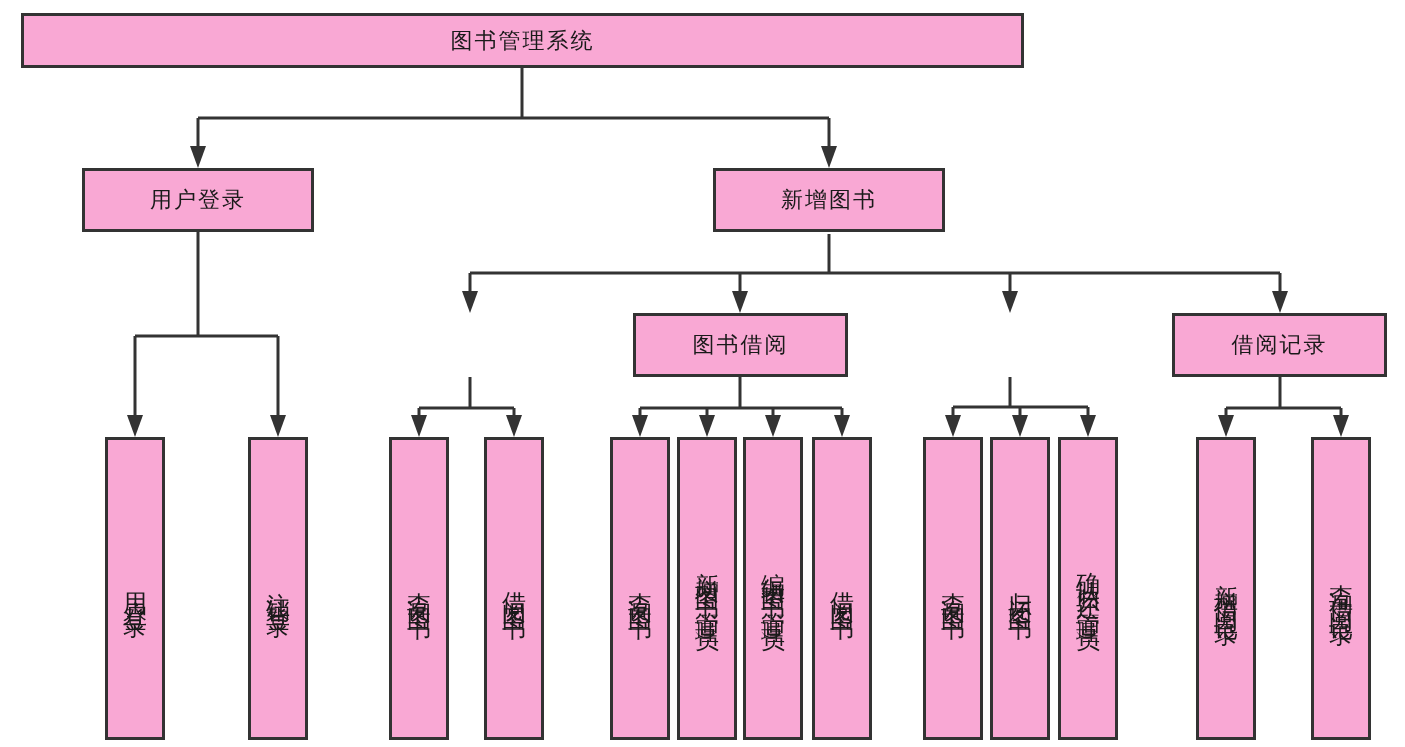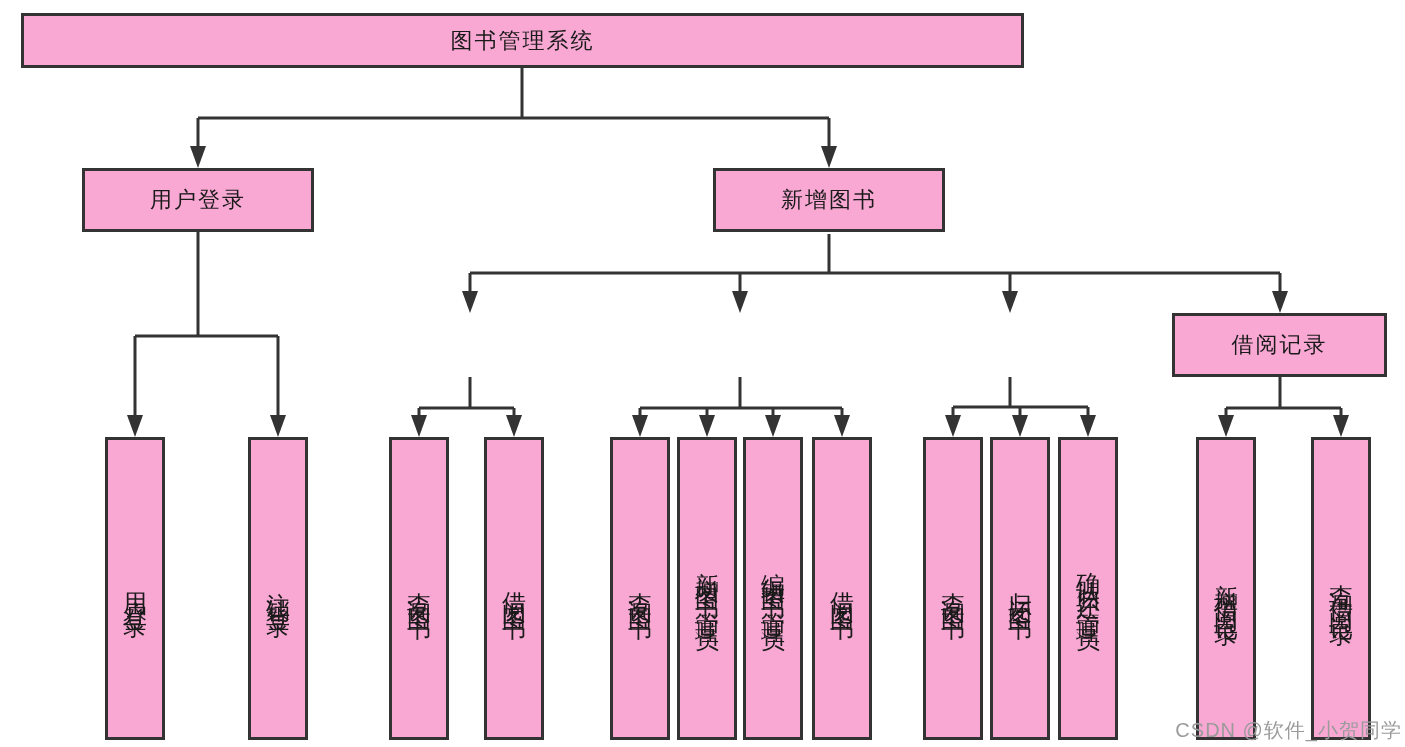--- a/index.html
+++ b/index.html
@@ -100,35 +100,35 @@
       <polygon points="1218,415 1234,415 1226,437" fill="#333333"></polygon>
       <line x1="1341" y1="408" x2="1341" y2="421" stroke="#333333" stroke-width="3"></line>
       <polygon points="1333,415 1349,415 1341,437" fill="#333333"></polygon>
     </svg>
 
   <div class="node h-node" style="left:21px;top:13px;width:1003px;height:55px;">图书管理系统</div>
 
   <div class="node h-node" style="left:82px;top:168px;width:232px;height:64px;">用户登录</div>
   <div class="node h-node" style="left:713px;top:168px;width:232px;height:64px;">新增图书</div>
 
+  <div class="node h-node" style="left:633px;top:313px;width:215px;height:64px;">图书借阅</div>
   <div class="node h-node" style="left:1172px;top:313px;width:215px;height:64px;">借阅记录</div>
 
   <div class="node v-node" style="left:105px;top:437px;width:60px;height:303px;">用户登录</div>
   <div class="node v-node" style="left:248px;top:437px;width:60px;height:303px;">注销登录</div>
 
   <div class="node v-node" style="left:389px;top:437px;width:60px;height:303px;">查询图书</div>
   <div class="node v-node" style="left:484px;top:437px;width:60px;height:303px;">借阅图书</div>
 
   <div class="node v-node" style="left:610px;top:437px;width:60px;height:303px;">查询图书</div>
   <div class="node v-node" style="left:677px;top:437px;width:60px;height:303px;">新增图书（管理员）</div>
   <div class="node v-node" style="left:743px;top:437px;width:60px;height:303px;">编辑图书（管理员）</div>
   <div class="node v-node" style="left:812px;top:437px;width:60px;height:303px;">借阅图书</div>
 
   <div class="node v-node" style="left:923px;top:437px;width:60px;height:303px;">查询图书</div>
   <div class="node v-node" style="left:990px;top:437px;width:60px;height:303px;">归还图书</div>
   <div class="node v-node" style="left:1058px;top:437px;width:60px;height:303px;">确认归还（管理员）</div>
 
   <div class="node v-node" style="left:1196px;top:437px;width:60px;height:303px;">新增借阅记录</div>
   <div class="node v-node" style="left:1311px;top:437px;width:60px;height:303px;">查询借阅记录</div>
 
-  <div class="watermark">CSDN @软件_小贺同学</div>
 
 </div>
 
 </body></html>

